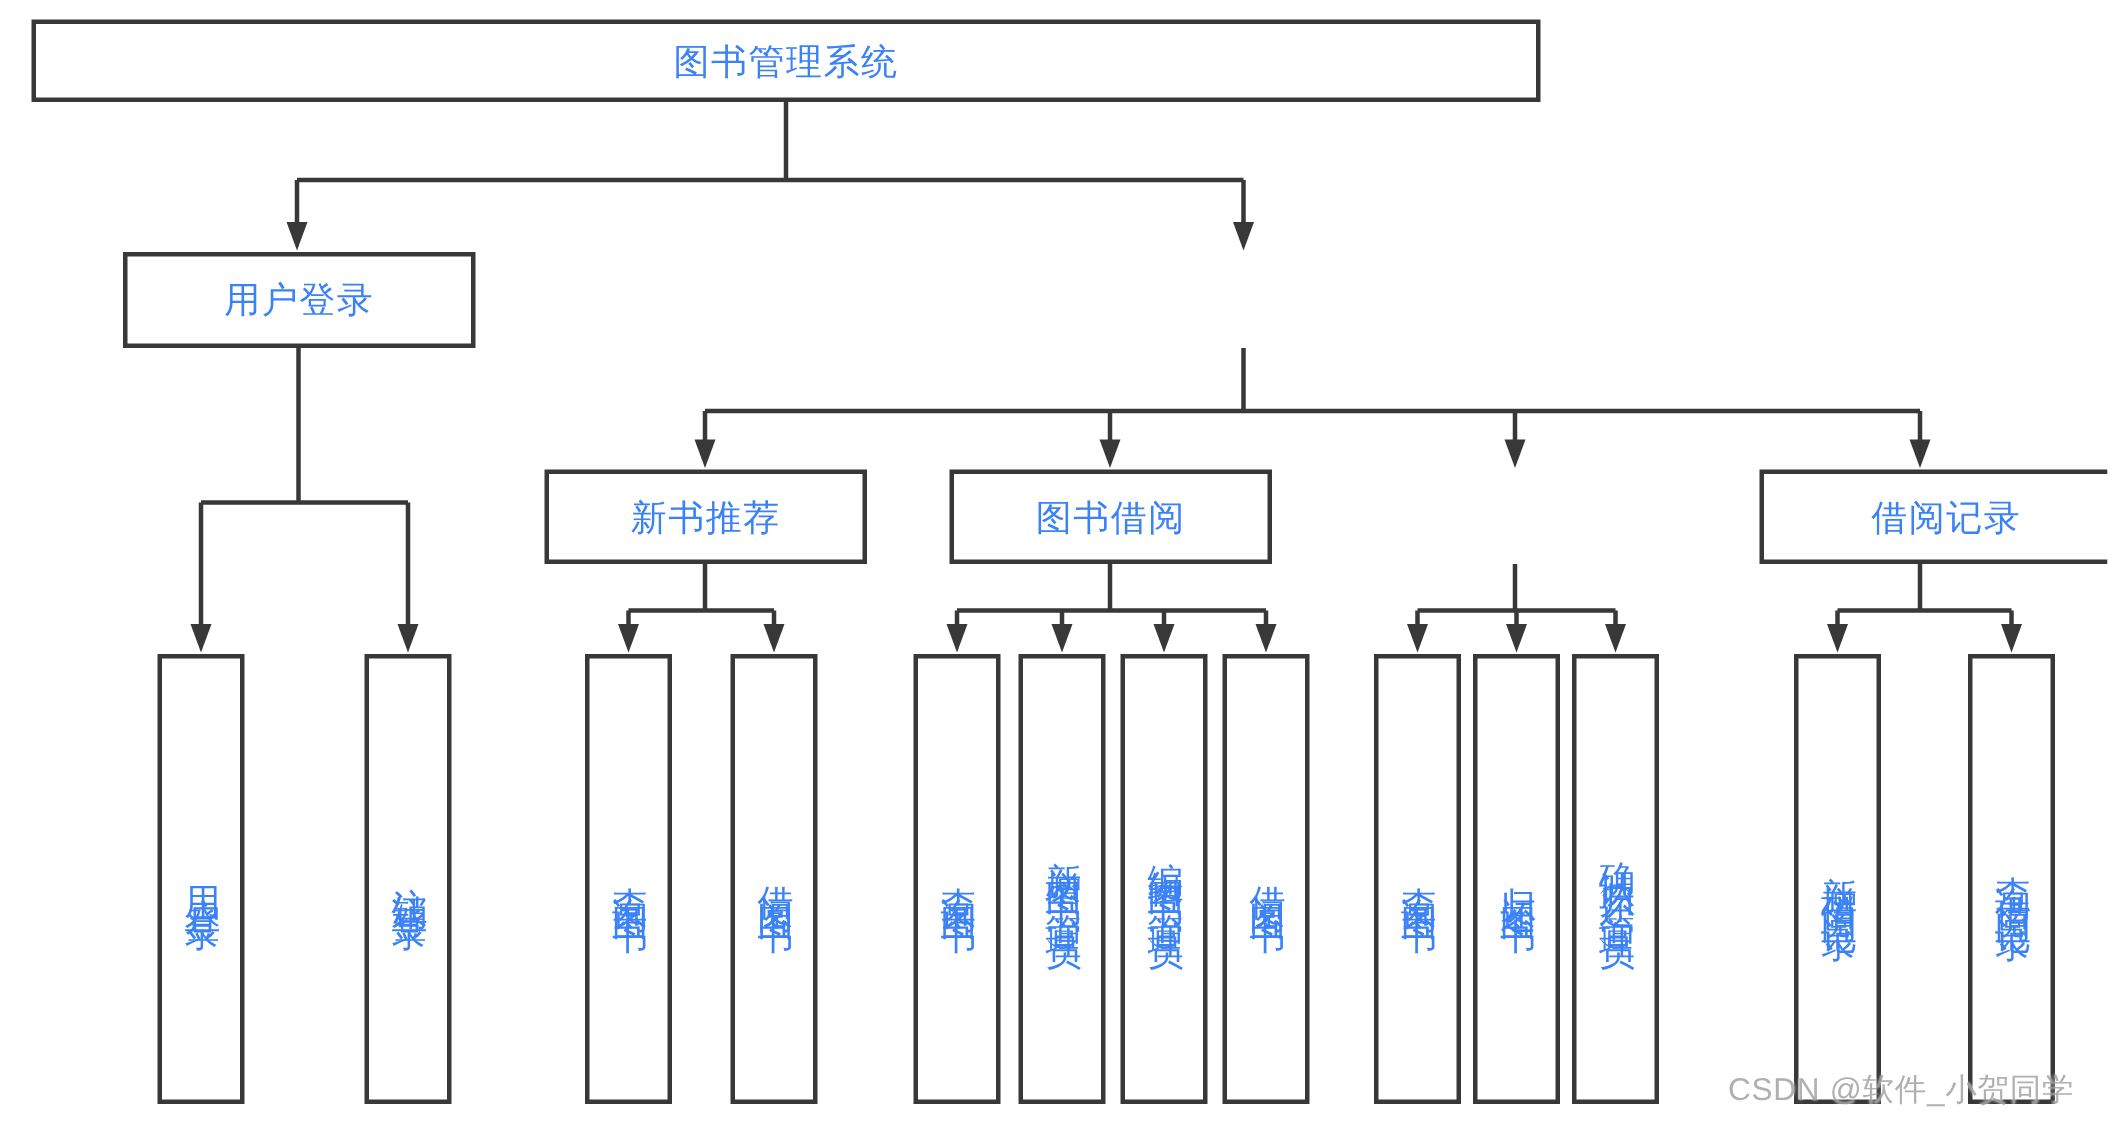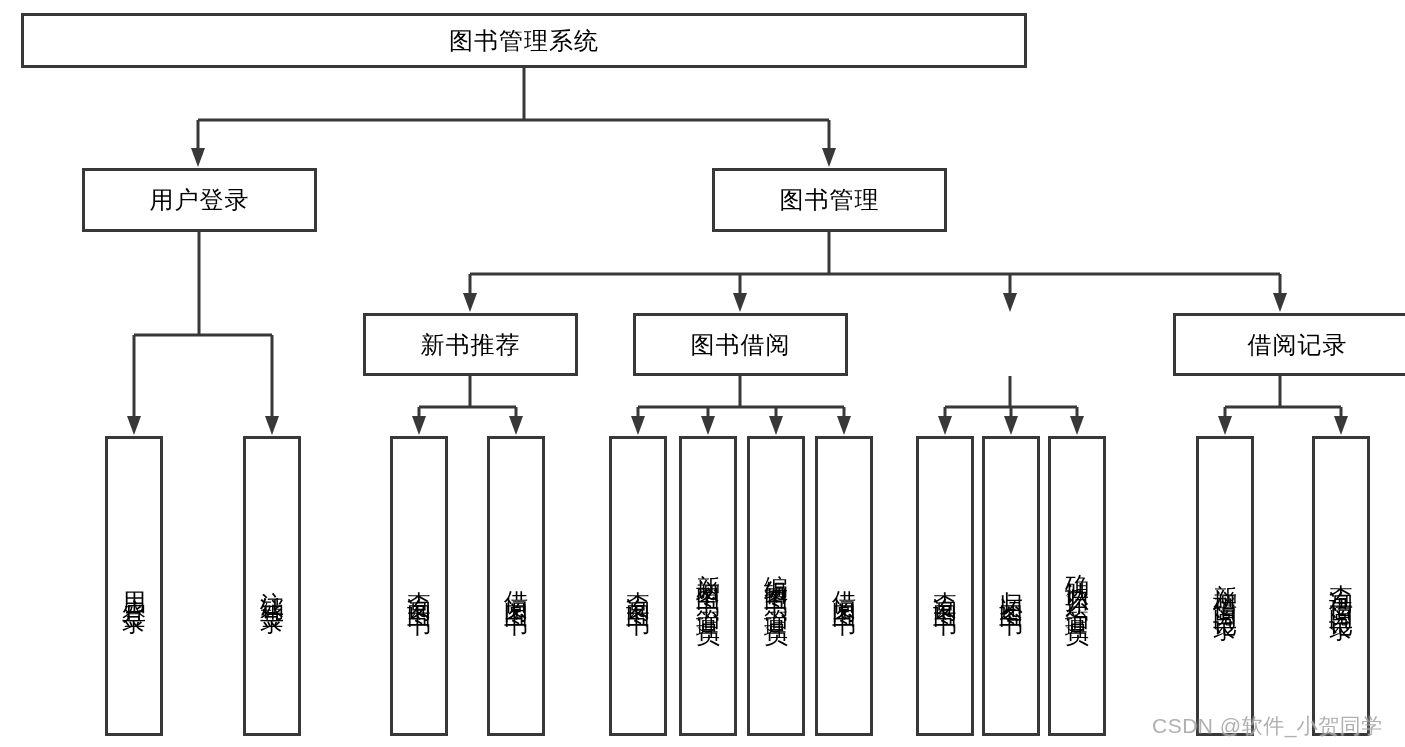--- a/index.html
+++ b/index.html
@@ -15,21 +15,21 @@
     position: absolute;
     left: 0; top: 0;
     width: 1405px; height: 747px;
     z-index: 1;
   }
   .box {
     position: absolute;
     box-sizing: border-box;
     border: 3px solid #383838;
     background: #ffffff;
-    color: #000000;
+    color: #3b82f6;
     display: flex;
     align-items: center;
     justify-content: center;
     z-index: 2;
     font-family: Liberation Serif, serif;
   }
   .hbox { font-size: 24px; letter-spacing: 1px; }
   .vbox {
     writing-mode: vertical-rl;
     text-orientation: mixed;
@@ -94,23 +94,20 @@
     </g>
   </svg>
 
   <div class="box hbox" style="left:21px; top:13px; width:1006px; height:55px">
     <span>图书管理系统</span>
   </div>
 
   <div class="box hbox" style="left:82px; top:168px; width:235px; height:64px">
     <span>用户登录</span>
   </div>
-  <div class="box hbox" style="left:712px; top:168px; width:235px; height:64px">
-    <span>图书管理</span>
-  </div>
 
   <div class="box hbox" style="left:363px; top:313px; width:215px; height:63px">
     <span>新书推荐</span>
   </div>
   <div class="box hbox" style="left:633px; top:313px; width:215px; height:63px">
     <span>图书借阅</span>
   </div>
   <div class="box hbox" style="left:1173px; top:313px; width:249px; height:63px">
     <span>借阅记录</span>
   </div>

